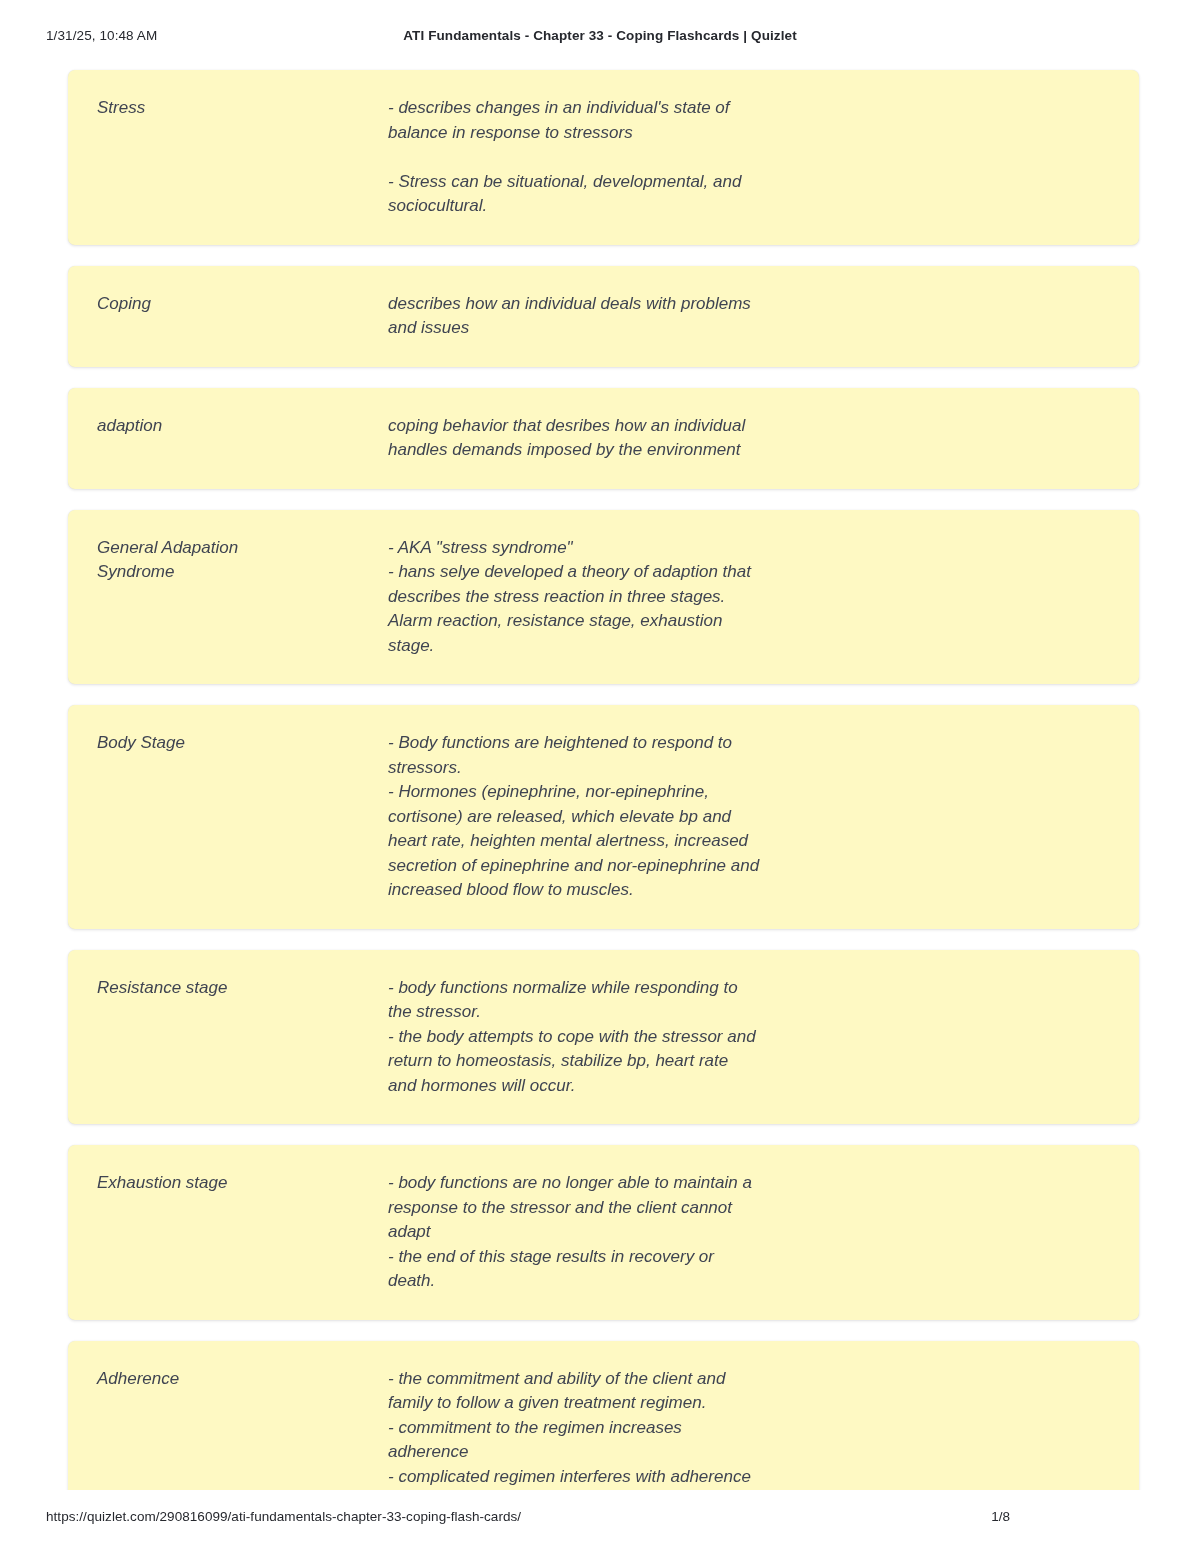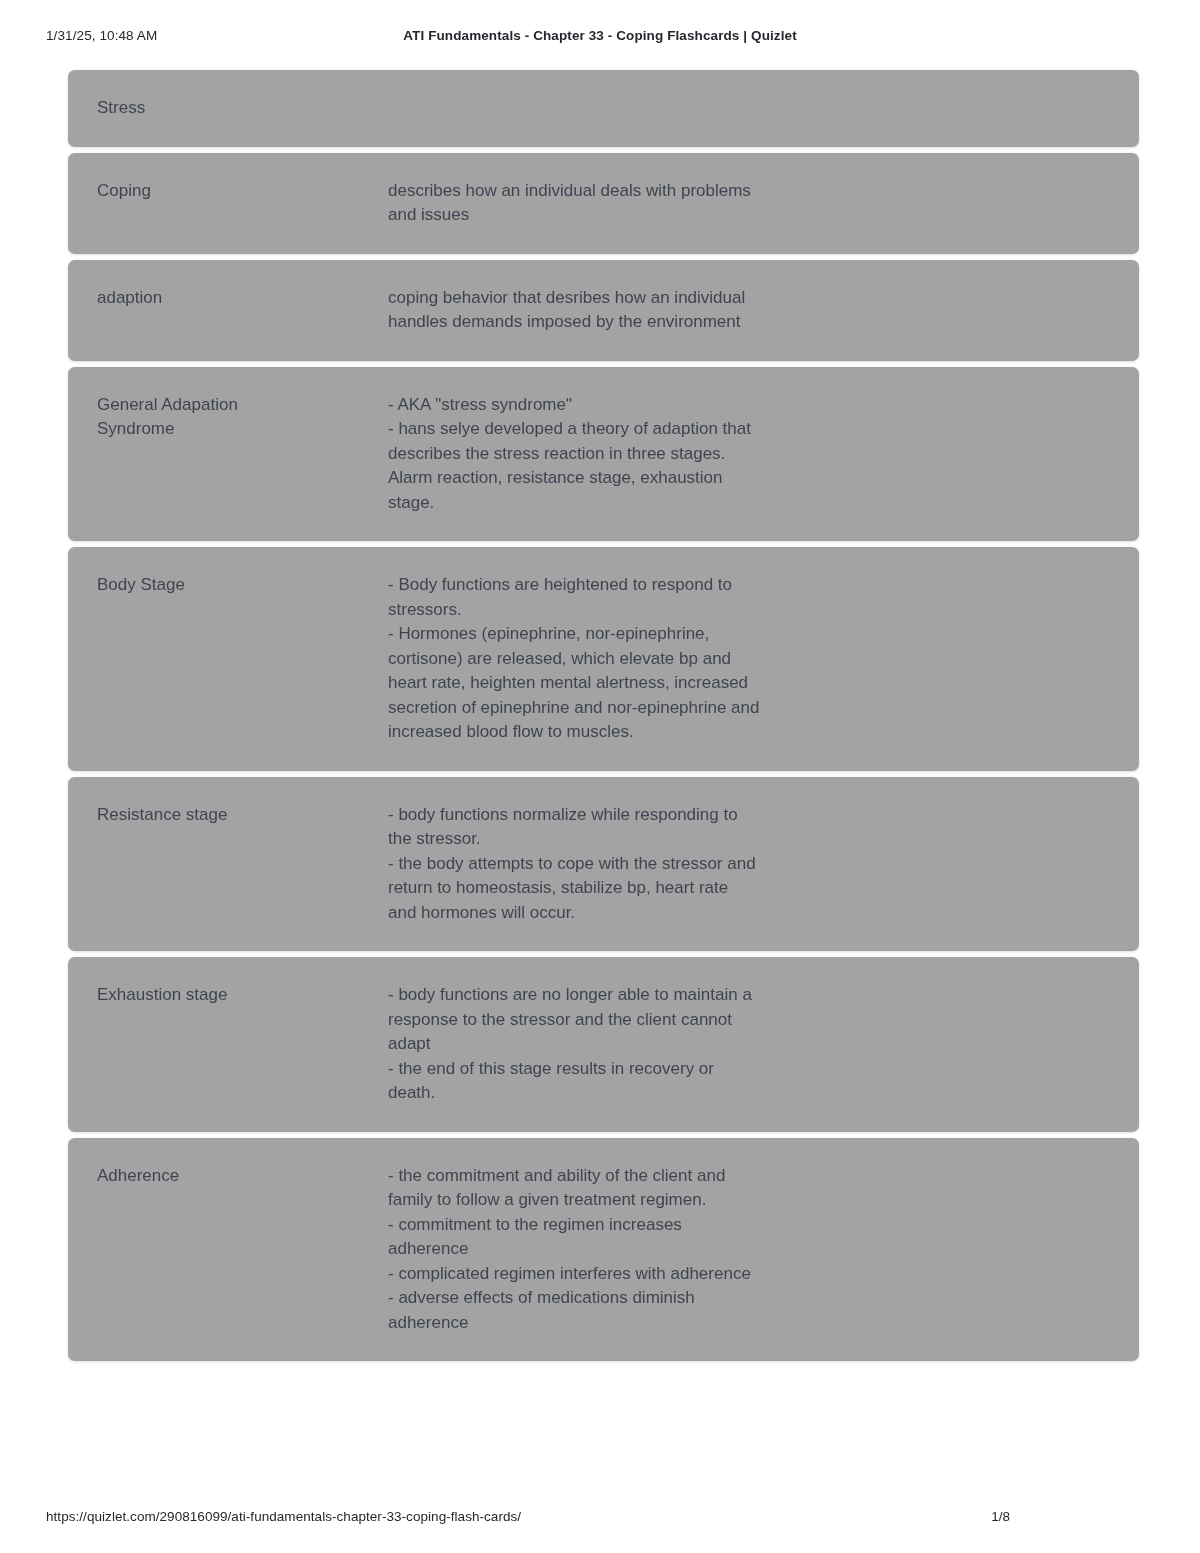--- a/index.html
+++ b/index.html
@@ -54,28 +54,29 @@
   .cards {
     position: absolute;
     top: 70px;
     left: 68px;
     width: 1071px;
   }
 
   .card {
     position: relative;
     box-sizing: border-box;
-    background: #a3a3a3;
+    background: #fef9c3;
     border-radius: 7px;
     box-shadow: 0 1px 3px rgba(20, 25, 40, 0.13),
                 0 0 1px rgba(20, 25, 40, 0.10);
-    margin-bottom: 6px;
+    margin-bottom: 21px;
     padding: 26px 30px 26px 29px;
     display: flex;
     align-items: flex-start;
+    font-style: italic;
   }
 
   .card-term {
     flex: 0 0 291px;
     width: 291px;
     font-size: 17px;
     line-height: 24.5px;
     color: #3f4451;
     white-space: pre-line;
     word-wrap: break-word;
@@ -131,20 +132,25 @@
 
   <div class="print-header">
     <span class="ph-left">1/31/25, 10:48 AM</span>
     <span class="ph-center">ATI Fundamentals - Chapter 33 - Coping Flashcards | Quizlet</span>
   </div>
 
   <div class="cards">
 
     <div class="card">
       <div class="card-term">Stress</div>
+      <div class="card-def">- describes changes in an individual's state of
+balance in response to stressors
+
+- Stress can be situational, developmental, and
+sociocultural.</div>
     </div>
 
     <div class="card">
       <div class="card-term">Coping</div>
       <div class="card-def">describes how an individual deals with problems
 and issues</div>
     </div>
 
     <div class="card">
       <div class="card-term">adaption</div>

